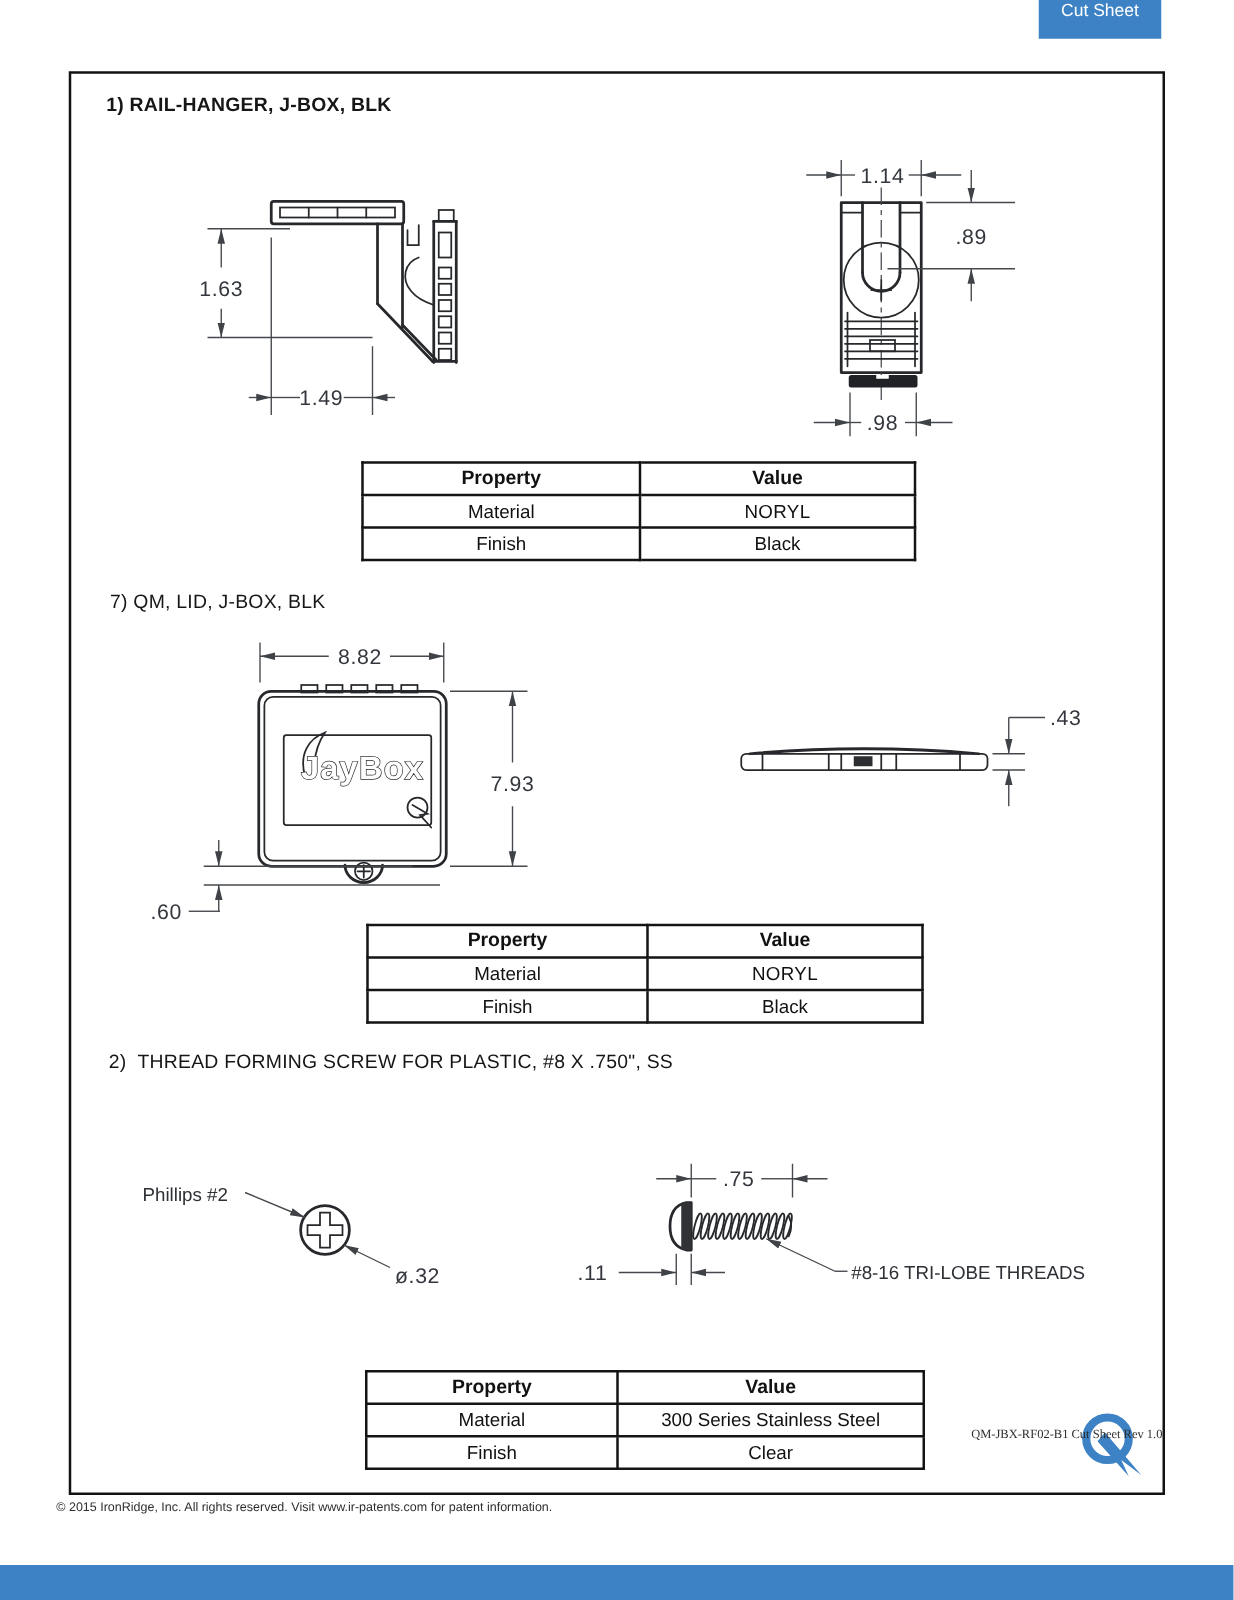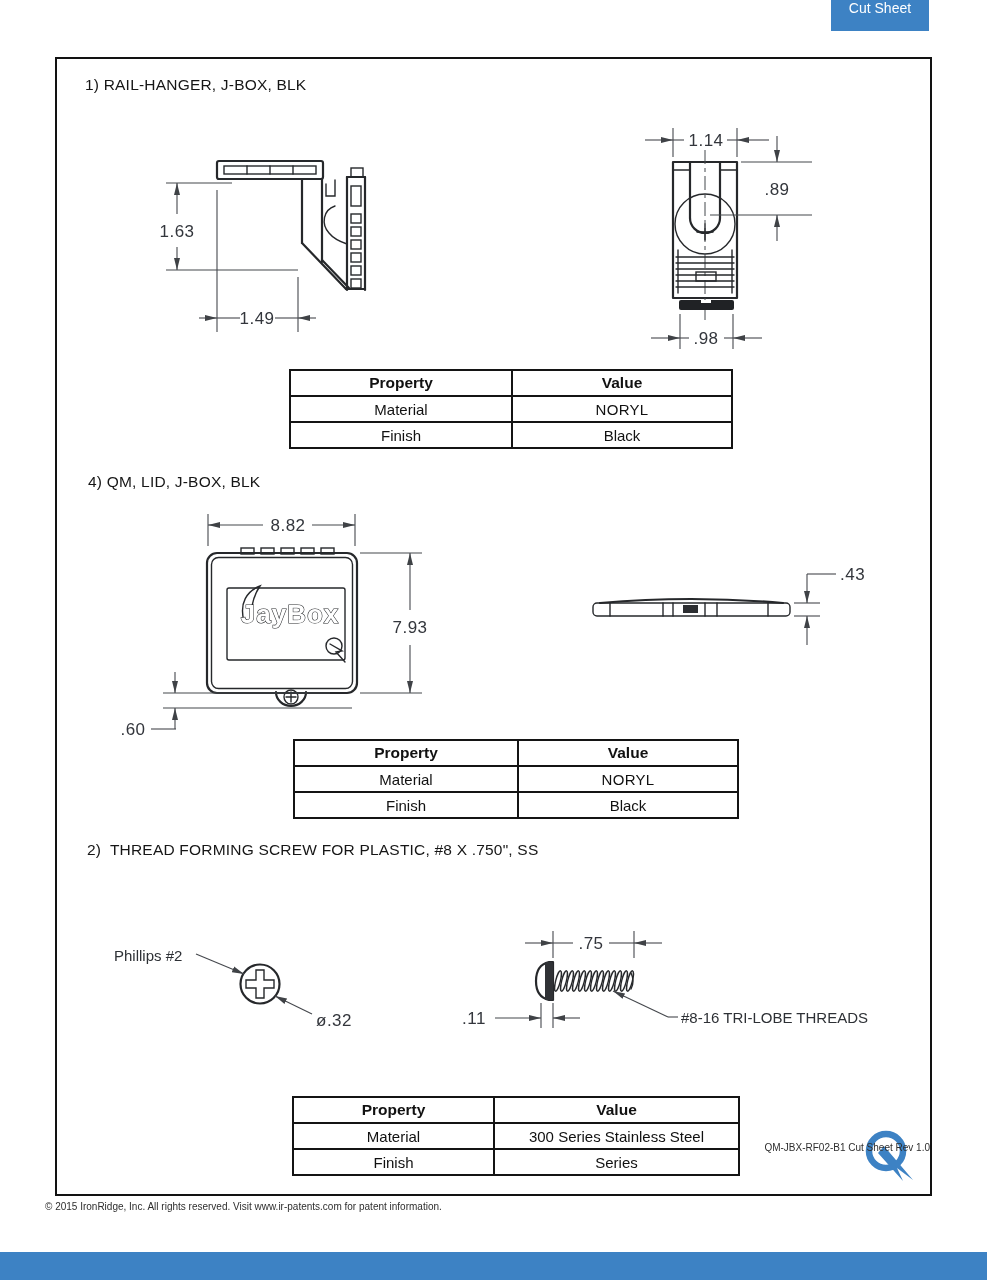--- a/index.html
+++ b/index.html
@@ -21,35 +21,35 @@
   .lbltx{font-family:"Liberation Sans",sans-serif;font-size:15px;fill:#2d3035;}
   .logotx{font-family:"Liberation Sans",sans-serif;font-size:26px;font-weight:bold;fill:#ffffff;
           stroke:#26282b;stroke-width:1.1px;letter-spacing:1px;paint-order:stroke fill;}
   
   .prop-table{position:absolute;border-collapse:collapse;table-layout:fixed;background:#fff;}
   .prop-table th,.prop-table td{border:2px solid #141414;text-align:center;height:24px;
       font-size:15px;color:#111;padding:0 4px;}
   .prop-table th{font-size:15.5px;font-weight:bold;}
   .val-small{font-size:13.5px;letter-spacing:.3px;margin-left:25px;}
   .footer-left{position:absolute;left:45px;top:1201px;font-size:10px;color:#2e2e2e;}
-  .footer-right{position:absolute;right:57px;top:1142px;font-size:10px;color:#2e2e2e;}
+  .footer-right{position:absolute;right:57px;top:1142px;font-size:10px;color:#2e2e2e;font-family:Liberation Serif, serif;}
 </style>
 </head>
 <body>
 
 <div class="page">
 
   <div class="tab">
     <span>Cut Sheet</span>
   </div>
 
   <div class="sheet-border"></div>
 
-  <div class="section-title" style="left:85px;top:76px;">1) RAIL-HANGER, J-BOX, BLK</div>
-  <div class="section-title" style="left:88px;top:473px;">4) QM, LID, J-BOX, BLK</div>
+  <div class="section-title" style="left:85px;top:76px;font-weight:bold;">1) RAIL-HANGER, J-BOX, BLK</div>
+  <div class="section-title" style="left:88px;top:473px;">7) QM, LID, J-BOX, BLK</div>
   <div class="section-title" style="left:87px;top:841px;">2)  THREAD FORMING SCREW FOR PLASTIC, #8 X .750", SS</div>
 
   <svg class="drawing-layer" width="987" height="1280" viewBox="0 0 987 1280">
     <defs>
       <marker id="arr" viewBox="0 0 12 7" refX="12" refY="3.5" markerWidth="12" markerHeight="7" markerUnits="userSpaceOnUse" orient="auto">
         <path d="M0,0.5 L12,3.5 L0,6.5 Z" fill="#3f4246"></path>
       </marker>
     </defs>
 
     <g>
@@ -307,21 +307,21 @@
         <th>Value</th>
       </tr>
     </thead>
     <tbody>
       <tr>
         <td>Material</td>
         <td>300 Series Stainless Steel</td>
       </tr>
       <tr>
         <td>Finish</td>
-        <td>Series</td>
+        <td>Clear</td>
       </tr>
     </tbody>
   </table>
 
   <div class="footer-left">© 2015 IronRidge, Inc. All rights reserved. Visit www.ir-patents.com for patent information.</div>
   <div class="footer-right">QM-JBX-RF02-B1 Cut Sheet Rev 1.0</div>
   <div class="bottom-bar"></div>
 </div>
 
 </body></html>

